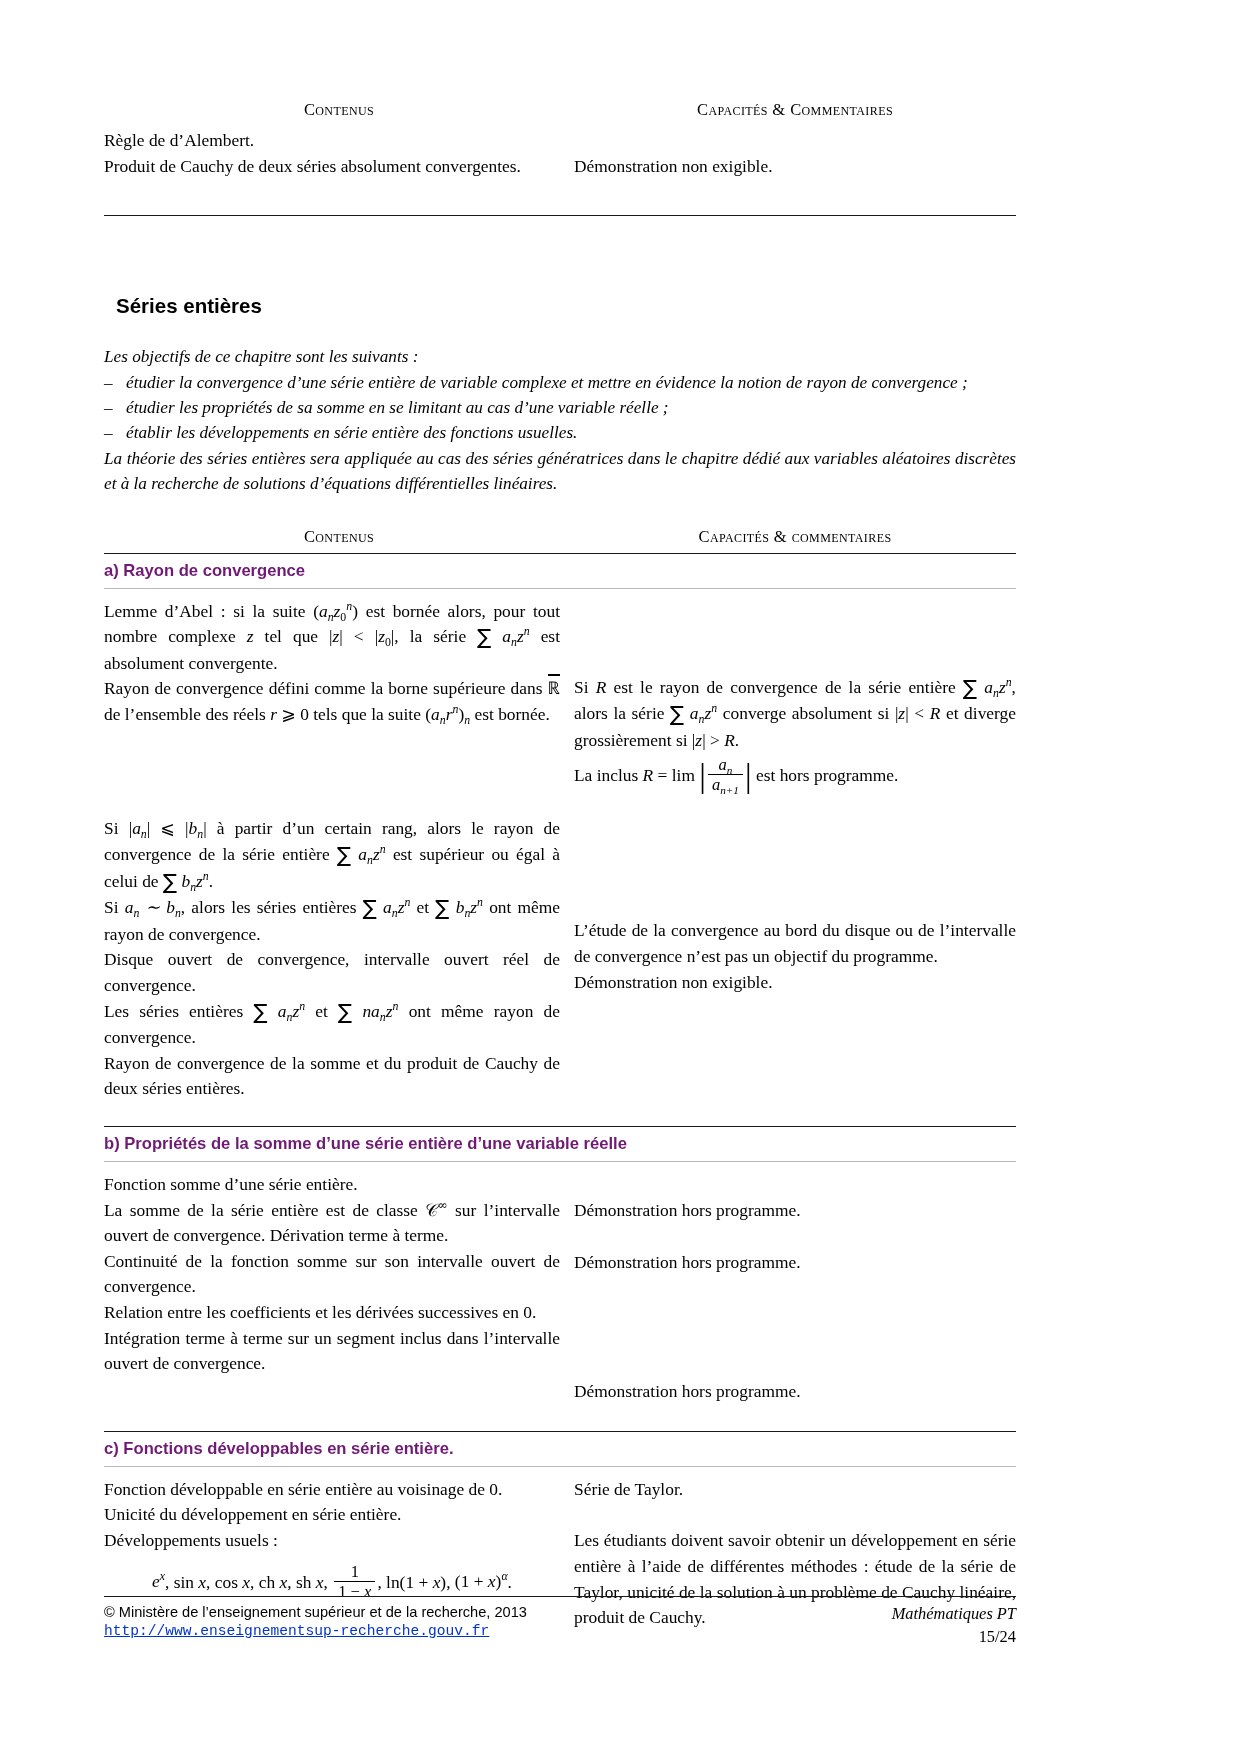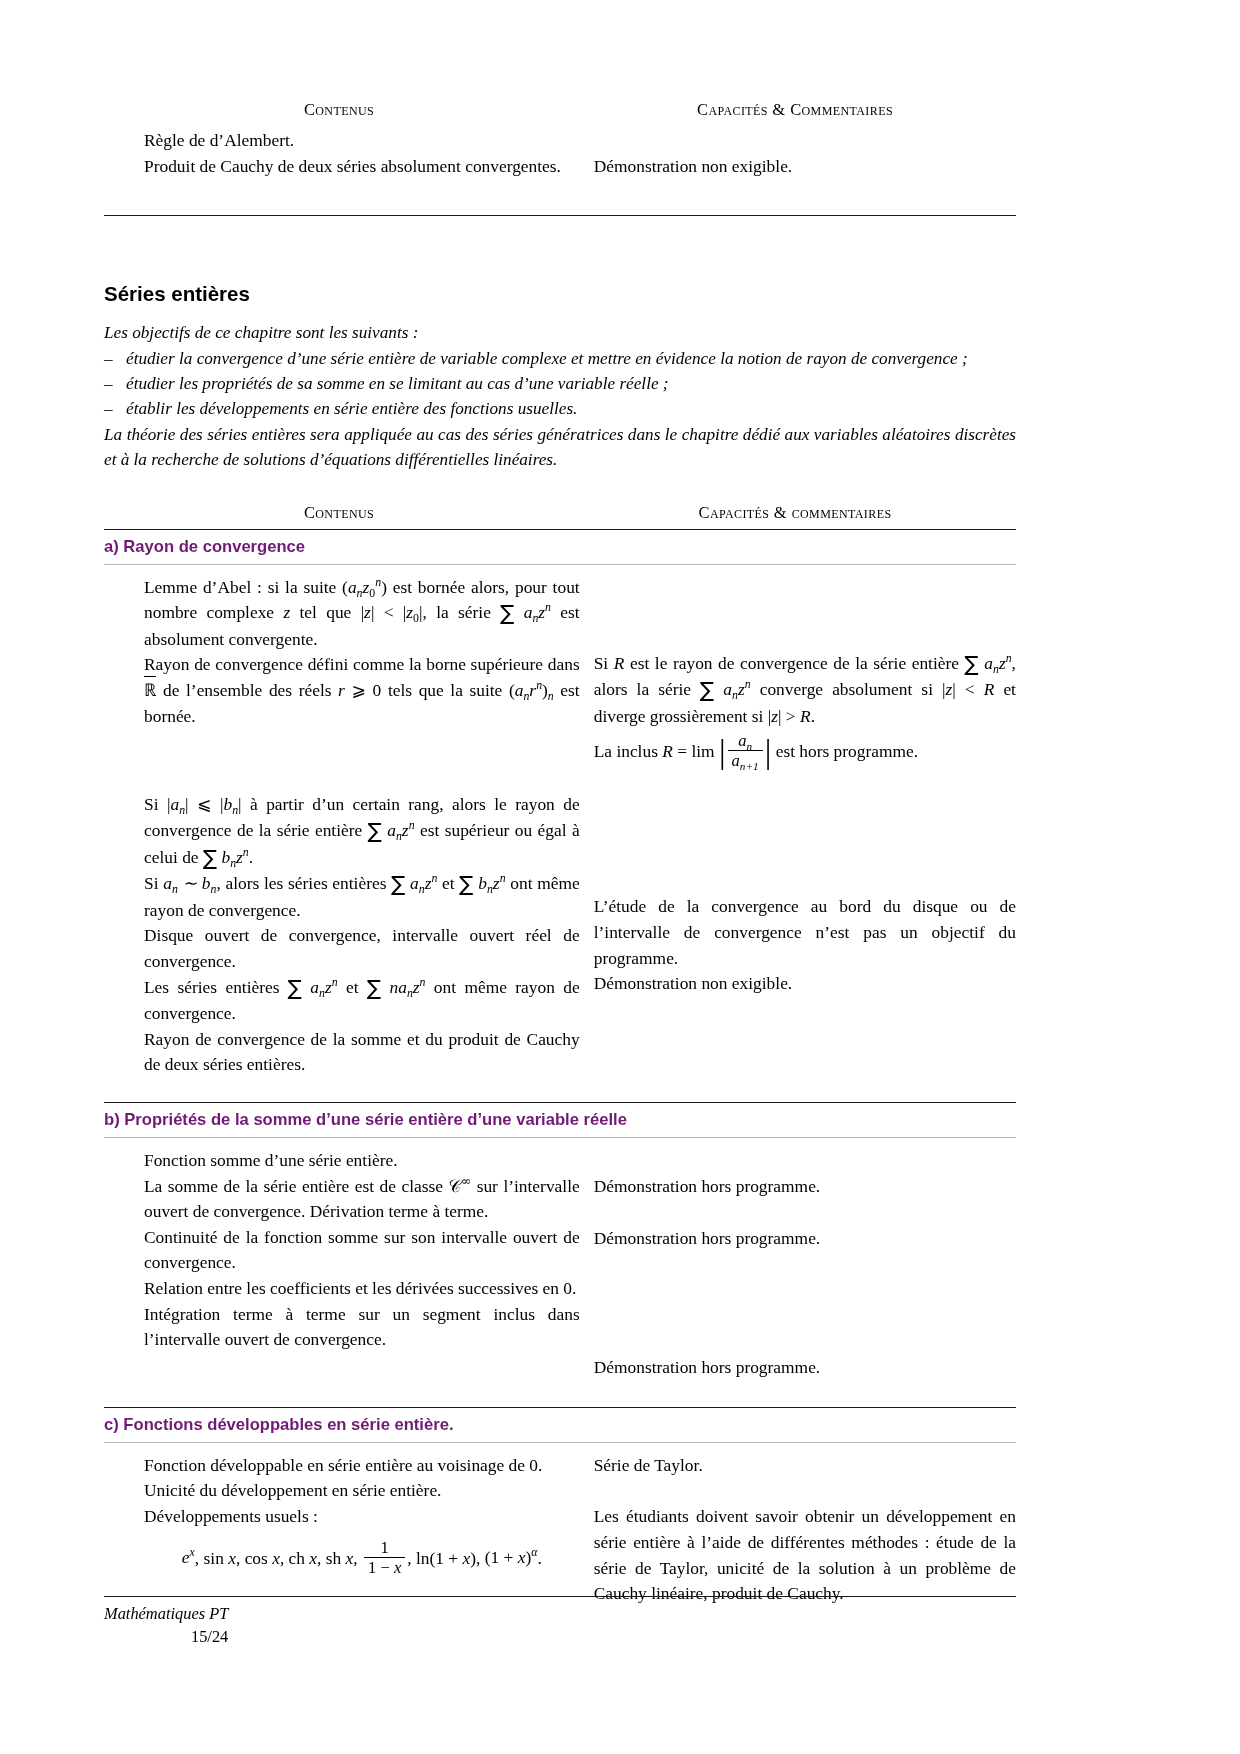--- a/index.html
+++ b/index.html
@@ -23,31 +23,31 @@
   .colheads .c2 { width:442px; text-align:center; }
   .smallcaps {
     font-variant:small-caps;
     font-size:16.5px;
     letter-spacing:0.4px;
   }
   .smallcaps-lc { font-variant:small-caps; font-size:16.5px; letter-spacing:0.4px; }
 
   
   .row { display:flex; width:100%; }
-  .row .c1 { width:470px; padding-right:14px; box-sizing:border-box;margin-left:40px; }
+  .row .c1 { width:470px; padding-right:14px; box-sizing:border-box; }
   .row .c2 { width:442px; box-sizing:border-box; }
   .just { text-align:justify; text-justify:inter-word; }
   p.l { margin:0; font-size:17.4px; line-height:25.6px; }
 
   
   h2.chapter {
     font-family:"Liberation Sans", sans-serif;
     font-weight:bold;
     font-size:20.5px;
-    margin:0;
+    margin:12px;
   }
   .intro { font-style:italic; font-size:17.2px; line-height:25.4px; margin:0; }
   .intro-list { margin:0; }
   .intro-item { font-style:italic; font-size:17.2px; line-height:25.4px; margin:0; display:flex; }
   .intro-item .dash { width:22px; flex:0 0 22px; }
 
   
   .subhead {
     color:#701a75;
     font-family:"Liberation Sans", sans-serif;
@@ -293,19 +293,23 @@
         <p class="l just">Les étudiants doivent savoir obtenir un développement en série entière à l’aide de différentes méthodes : étude de la série de Taylor, unicité de la solution à un problème de Cauchy linéaire, produit de Cauchy.</p>
       </div>
     </div>
 
   </div>
 
   <div class="footer">
     <div class="line"></div>
     <div class="frow">
       <div>
+        <div class="fl">© Ministère de l’enseignement supérieur et de la recherche, 2013</div>
+        <a class="url" href="#">http://www.enseignementsup-recherche.gouv.fr</a>
+      </div>
+      <div>
         <div class="fr">Mathématiques PT</div>
         <div class="pg">15/24</div>
       </div>
     </div>
   </div>
 
 </div>
 
 </body></html>

